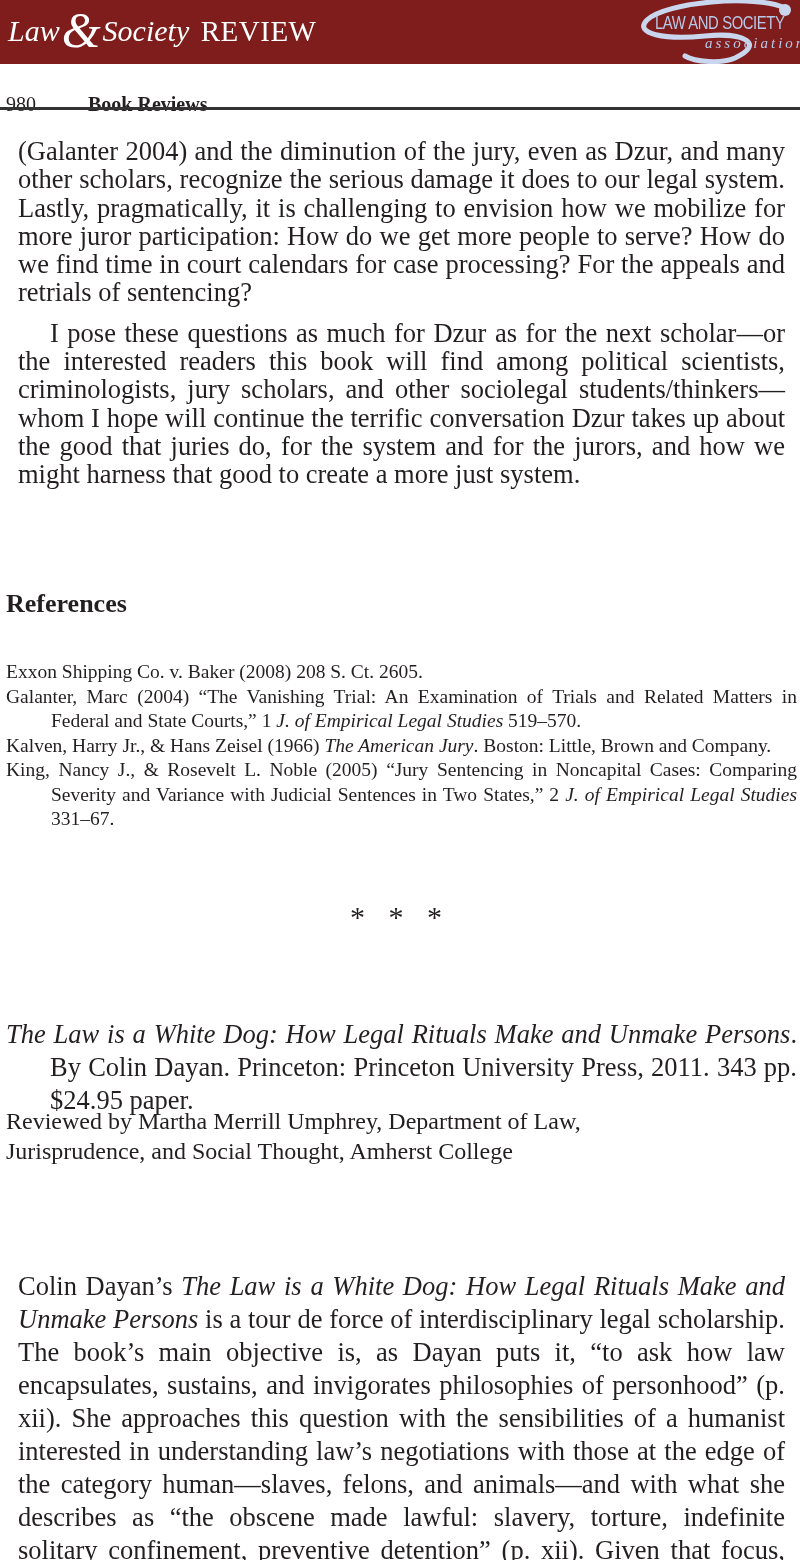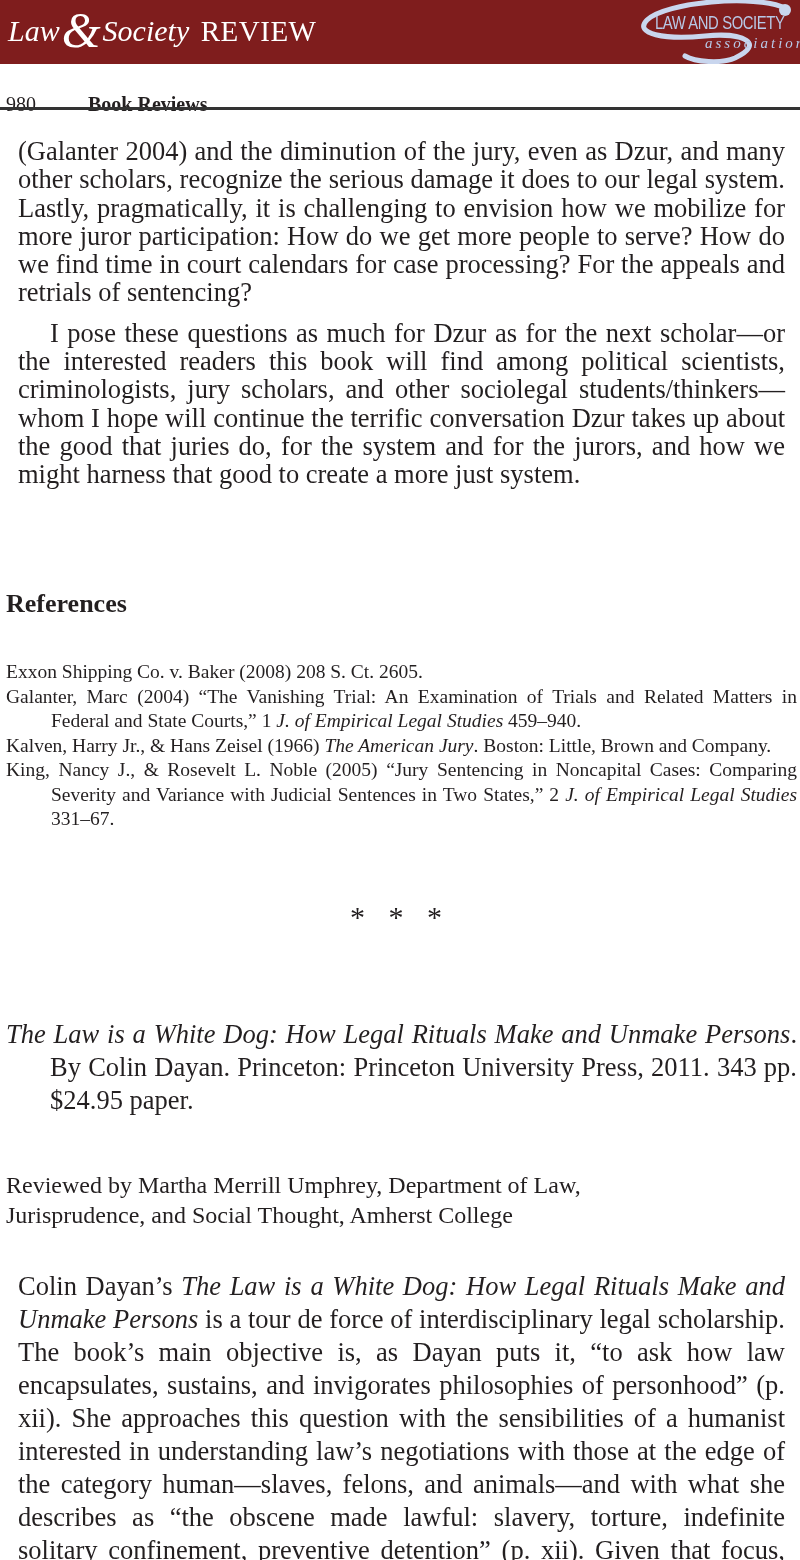--- a/index.html
+++ b/index.html
@@ -26,21 +26,21 @@
   .body-text p { margin: 12px; }
   .indent { text-indent: 32px; }
 
   .refs-heading { position: absolute; left: 6px; top: 589px; font-size: 26px; font-weight: bold; }
   .refs { position: absolute; left: 6px; top: 660px; width: 791px; font-size: 19.5px; line-height: 24.5px; }
   .ref { padding-left: 45px; text-indent: -45px; text-align: justify; margin: 0; }
 
   .asterisks { position: absolute; left: 0; top: 900px; width: 800px; text-align: center; font-size: 30px; letter-spacing: 8px; }
 
   .book-citation { position: absolute; left: 6px; top: 1018px; width: 791px; font-size: 26.5px; line-height: 33px; padding-left: 44px; text-indent: -44px; text-align: justify; box-sizing: border-box; }
-  .reviewer { position: absolute; left: 6px; top: 1170px; width: 791px; font-size: 24px; line-height: 30px; }
+  .reviewer { position: absolute; left: 6px; top: 1106px; width: 791px; font-size: 24px; line-height: 30px; }
   .review-body { top: 1258px; line-height: 33px; }
   i { font-style: italic; }
 </style>
 </head>
 <body>
 
 <div class="banner">
   <div class="banner-title">
     <span class="script">Law</span><span class="amp">&amp;</span><span class="script">Society</span>
     <span class="review">REVIEW</span>
@@ -62,21 +62,21 @@
 
 <div class="body-text" style="top:125px;">
   <p>(Galanter 2004) and the diminution of the jury, even as Dzur, and many other scholars, recognize the serious damage it does to our legal system. Lastly, pragmatically, it is challenging to envision how we mobilize for more juror participation: How do we get more people to serve? How do we find time in court calendars for case processing? For the appeals and retrials of sentencing?</p>
   <p class="indent">I pose these questions as much for Dzur as for the next scholar—or the interested readers this book will find among political scientists, criminologists, jury scholars, and other sociolegal students/thinkers—whom I hope will continue the terrific conversation Dzur takes up about the good that juries do, for the system and for the jurors, and how we might harness that good to create a more just system.</p>
 </div>
 
 <div class="refs-heading">References</div>
 
 <div class="refs">
   <p class="ref"><span>Exxon Shipping Co. v. Baker (2008) 208 S. Ct. 2605.</span></p>
-  <p class="ref"><span>Galanter, Marc (2004) “The Vanishing Trial: An Examination of Trials and Related Matters in Federal and State Courts,” 1 </span><i>J. of Empirical Legal Studies</i><span> 459–940.</span></p>
+  <p class="ref"><span>Galanter, Marc (2004) “The Vanishing Trial: An Examination of Trials and Related Matters in Federal and State Courts,” 1 </span><i>J. of Empirical Legal Studies</i><span> 519–570.</span></p>
   <p class="ref"><span>Kalven, Harry Jr., &amp; Hans Zeisel (1966) </span><i>The American Jury</i><span>. Boston: Little, Brown and Company.</span></p>
   <p class="ref"><span>King, Nancy J., &amp; Rosevelt L. Noble (2005) “Jury Sentencing in Noncapital Cases: Comparing Severity and Variance with Judicial Sentences in Two States,” 2 </span><i>J. of Empirical Legal Studies</i><span> 331–67.</span></p>
 </div>
 
 <div class="asterisks">* * *</div>
 
 <div class="book-citation">
   <i>The Law is a White Dog: How Legal Rituals Make and Unmake Persons</i><span>. By Colin Dayan. Princeton: Princeton University Press, 2011. 343 pp. $24.95 paper.</span>
 </div>
 

